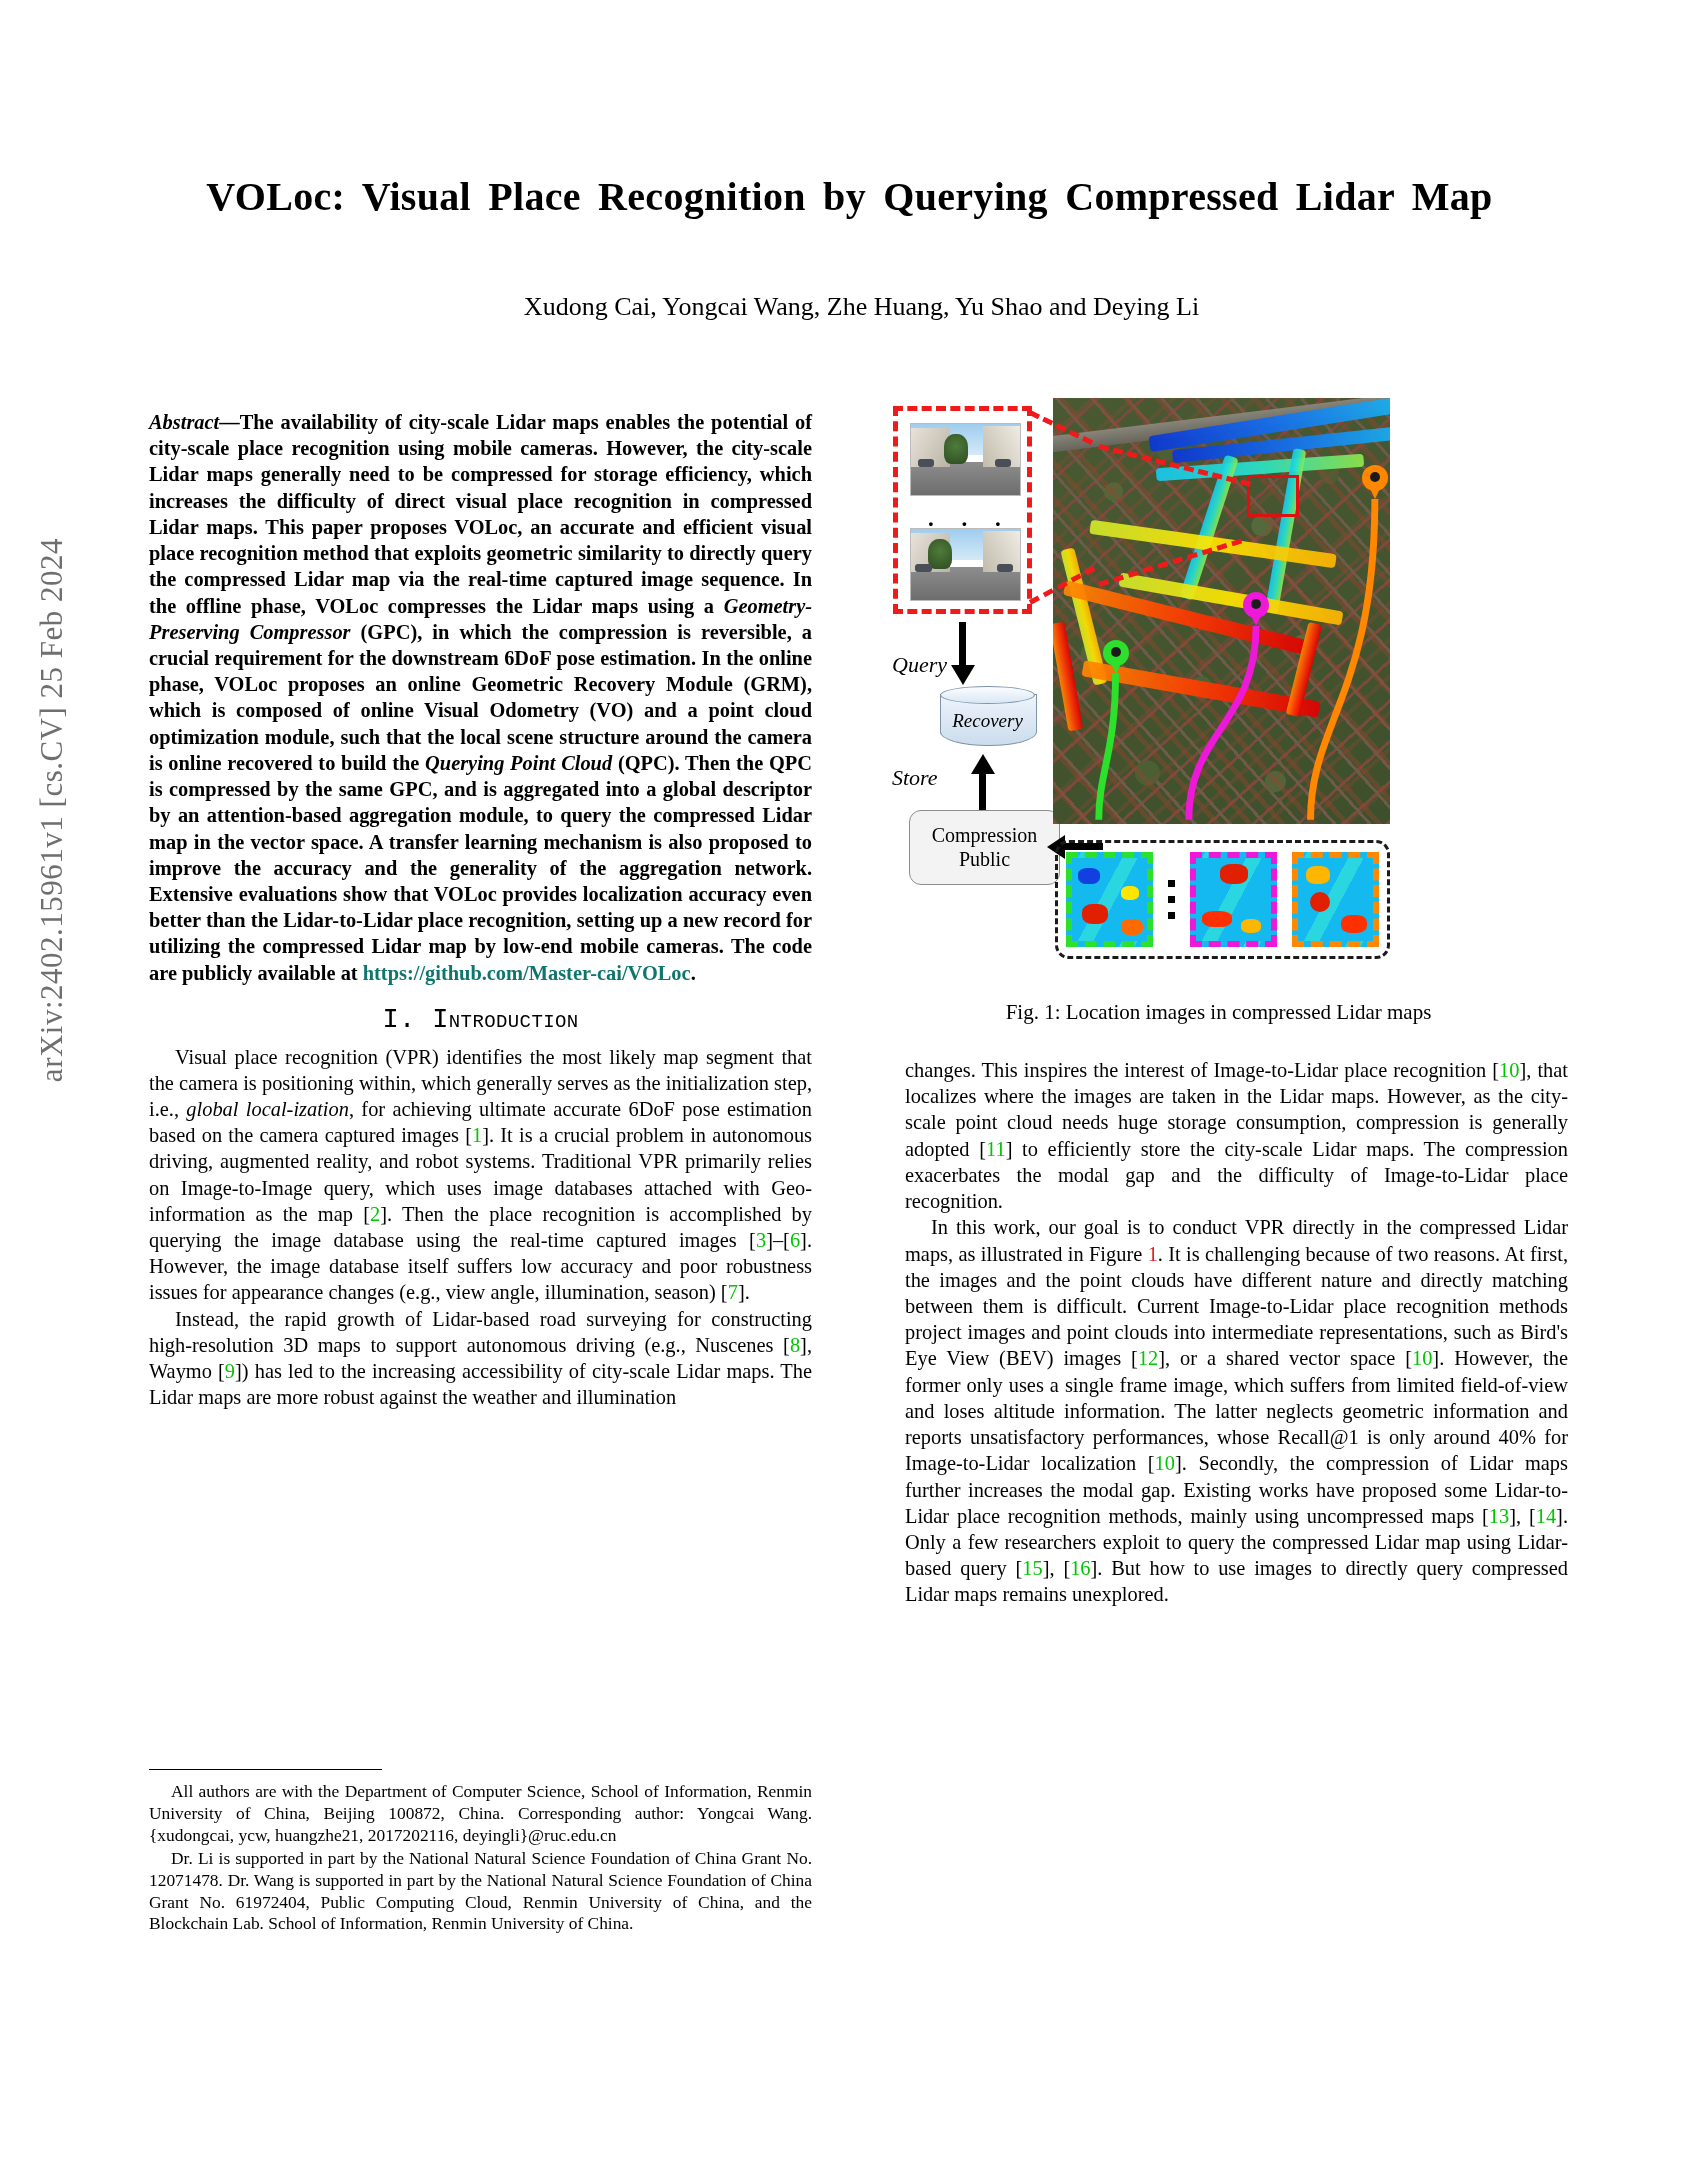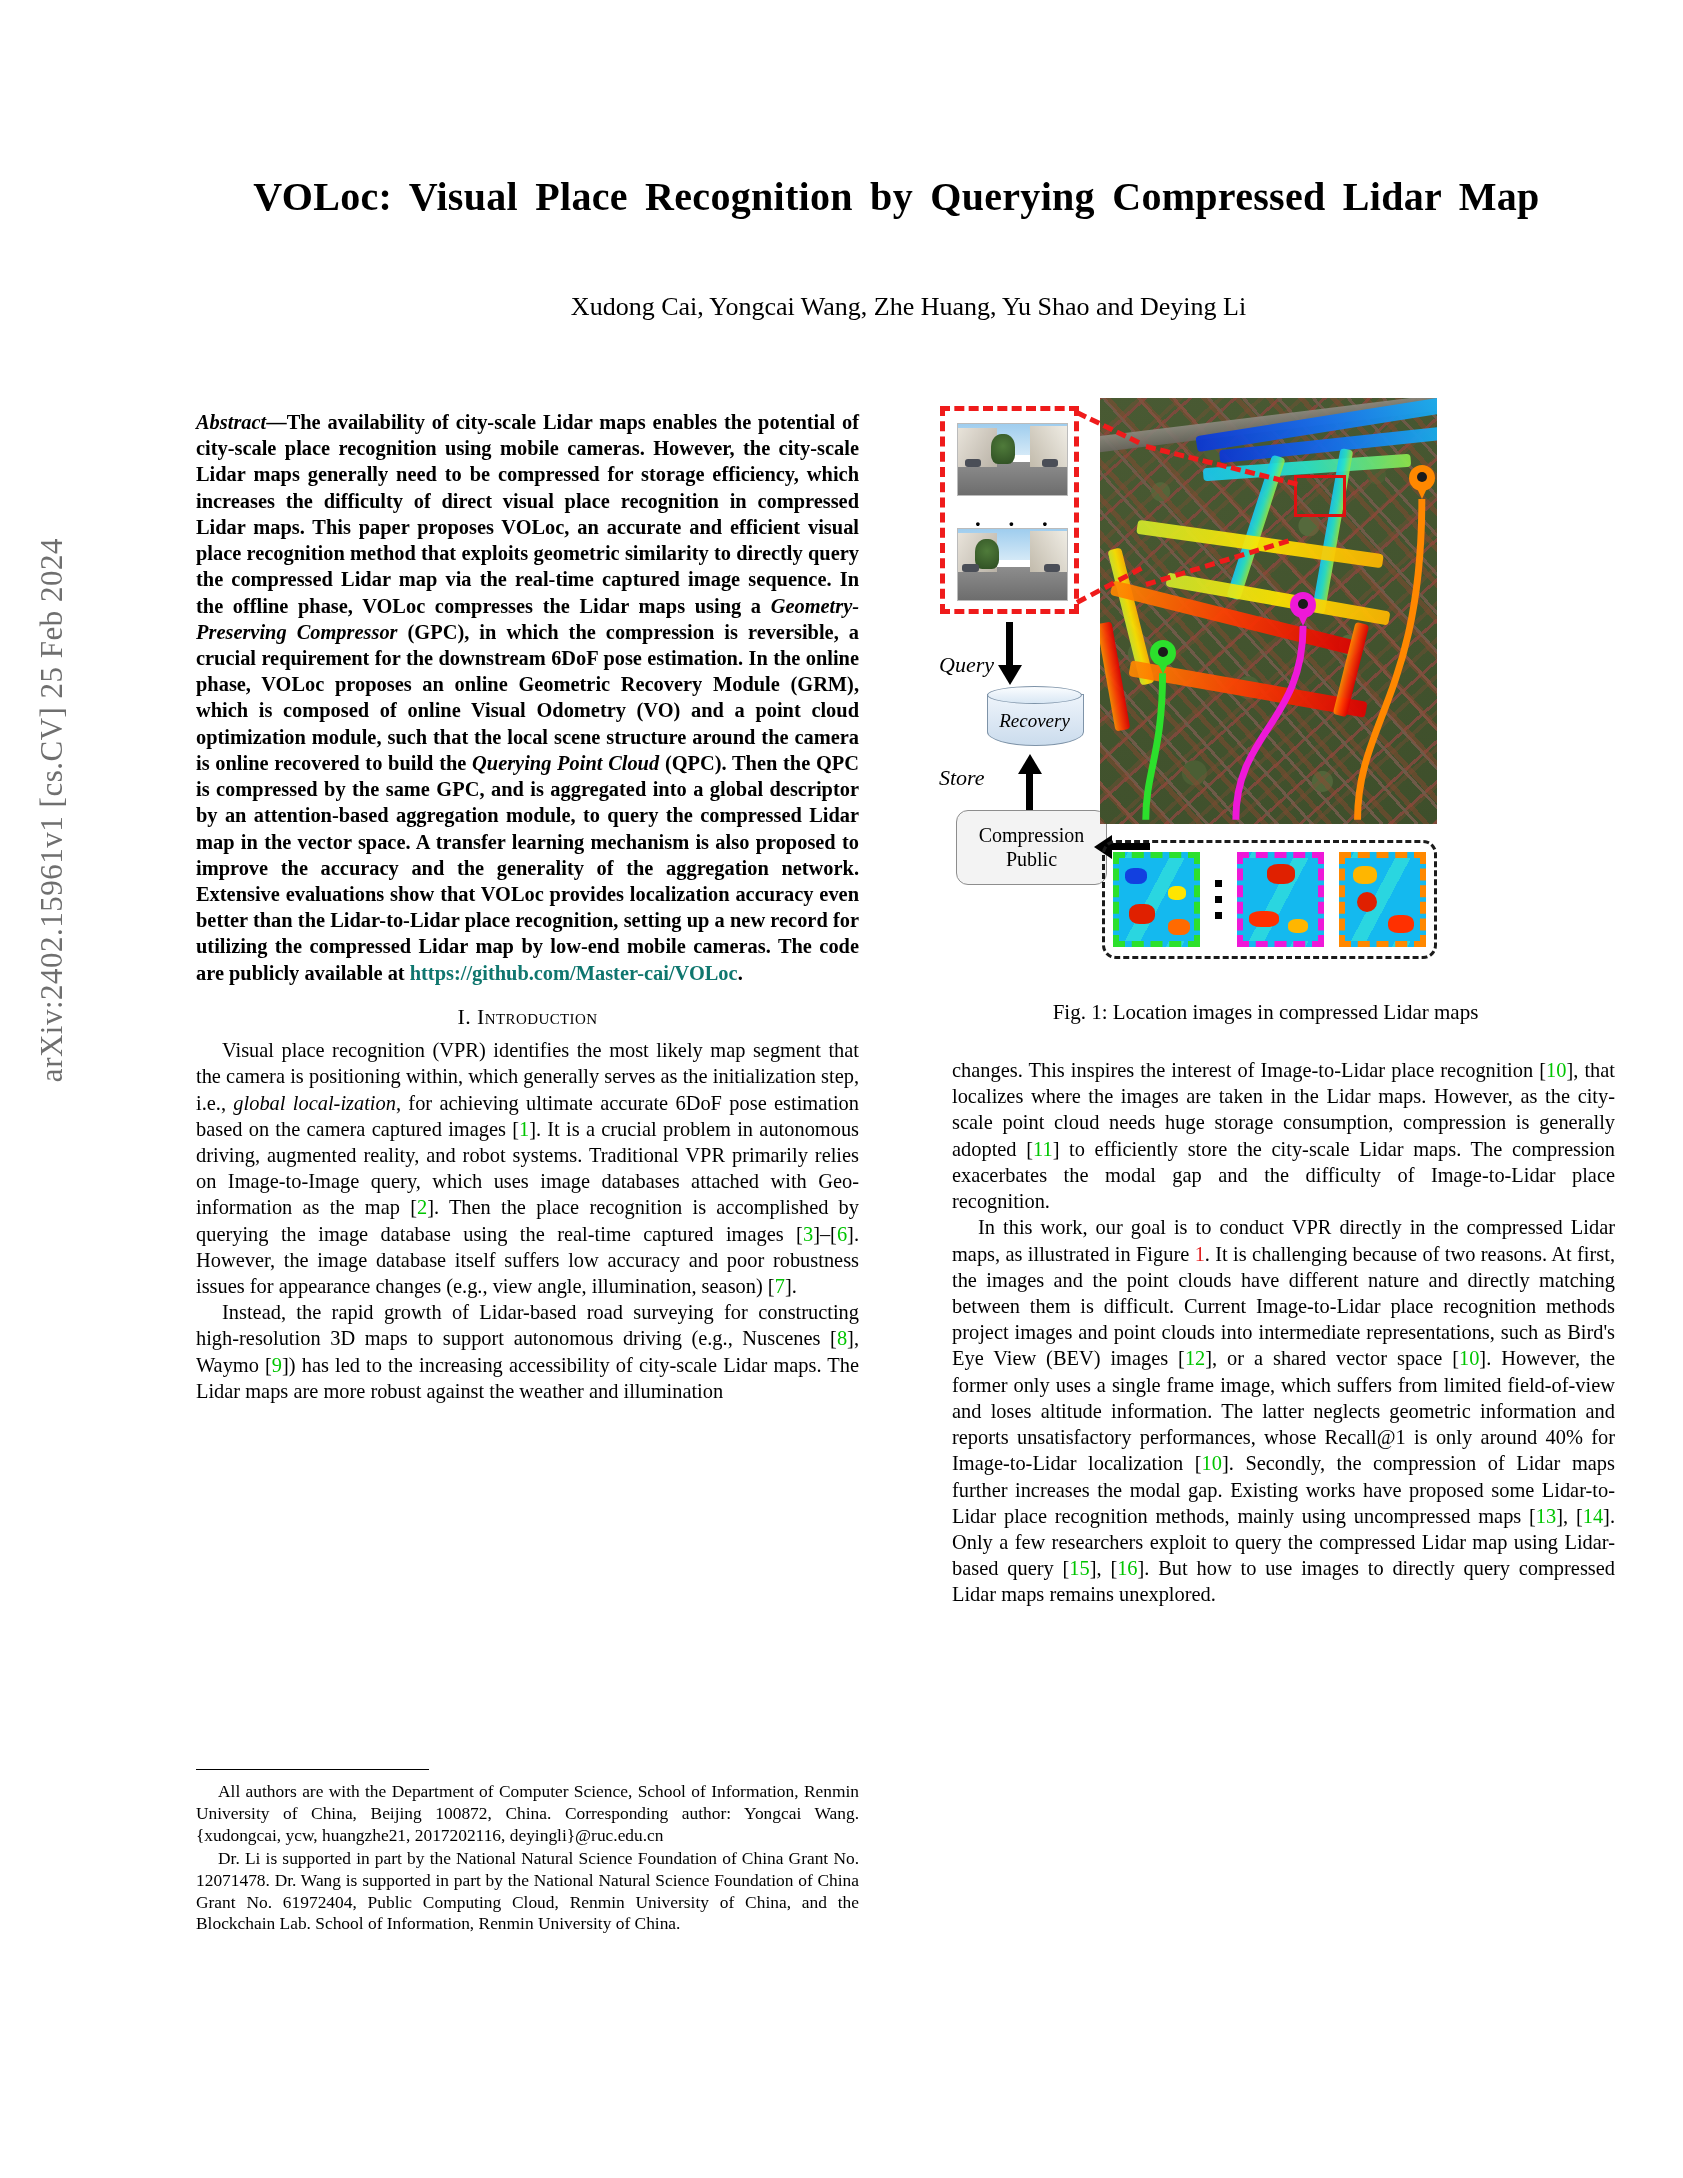--- a/index.html
+++ b/index.html
@@ -24,21 +24,21 @@
     letter-spacing:0.5px;
     color:#6f6f6f;
     text-align:center;
     white-space:nowrap;
   }
 
   
   #page{
     position:absolute;
     left:149px; top:0;
-    width:1401px; height:2178px;margin-left:47px;
+    width:1401px; height:2178px;
   }
 
   #title{
     position:absolute; left:0; top:173px; width:1401px;
     text-align:center;
     font-size:40px;
     font-weight:bold;
     letter-spacing:0.3px;
     word-spacing:7px;
   }
@@ -63,24 +63,25 @@
 
   .abstract{
     font-weight:bold;
     text-align:justify;
   }
   .abstract .lead{ font-style:italic; font-weight:bold; }
   .url{ color:#0f766e; font-weight:bold; }
 
   .sec-head{
     text-align:center;
-    font-size:22px;
+    font-size:27px;
     font-variant:small-caps;
     margin:17px 0 6px 0;
     letter-spacing:0.4px;
+    font-family:Liberation Mono, monospace;
   }
   p.body{ margin:0; text-indent:26px; }
   p.body.first{ text-indent:26px; }
   .cite{ color:#00c500; }
   .ref-red{ color:#e02020; }
   i{ font-style:italic; }
 
   
   #footnote{
     position:absolute; left:0; top:1769px; width:663px;

